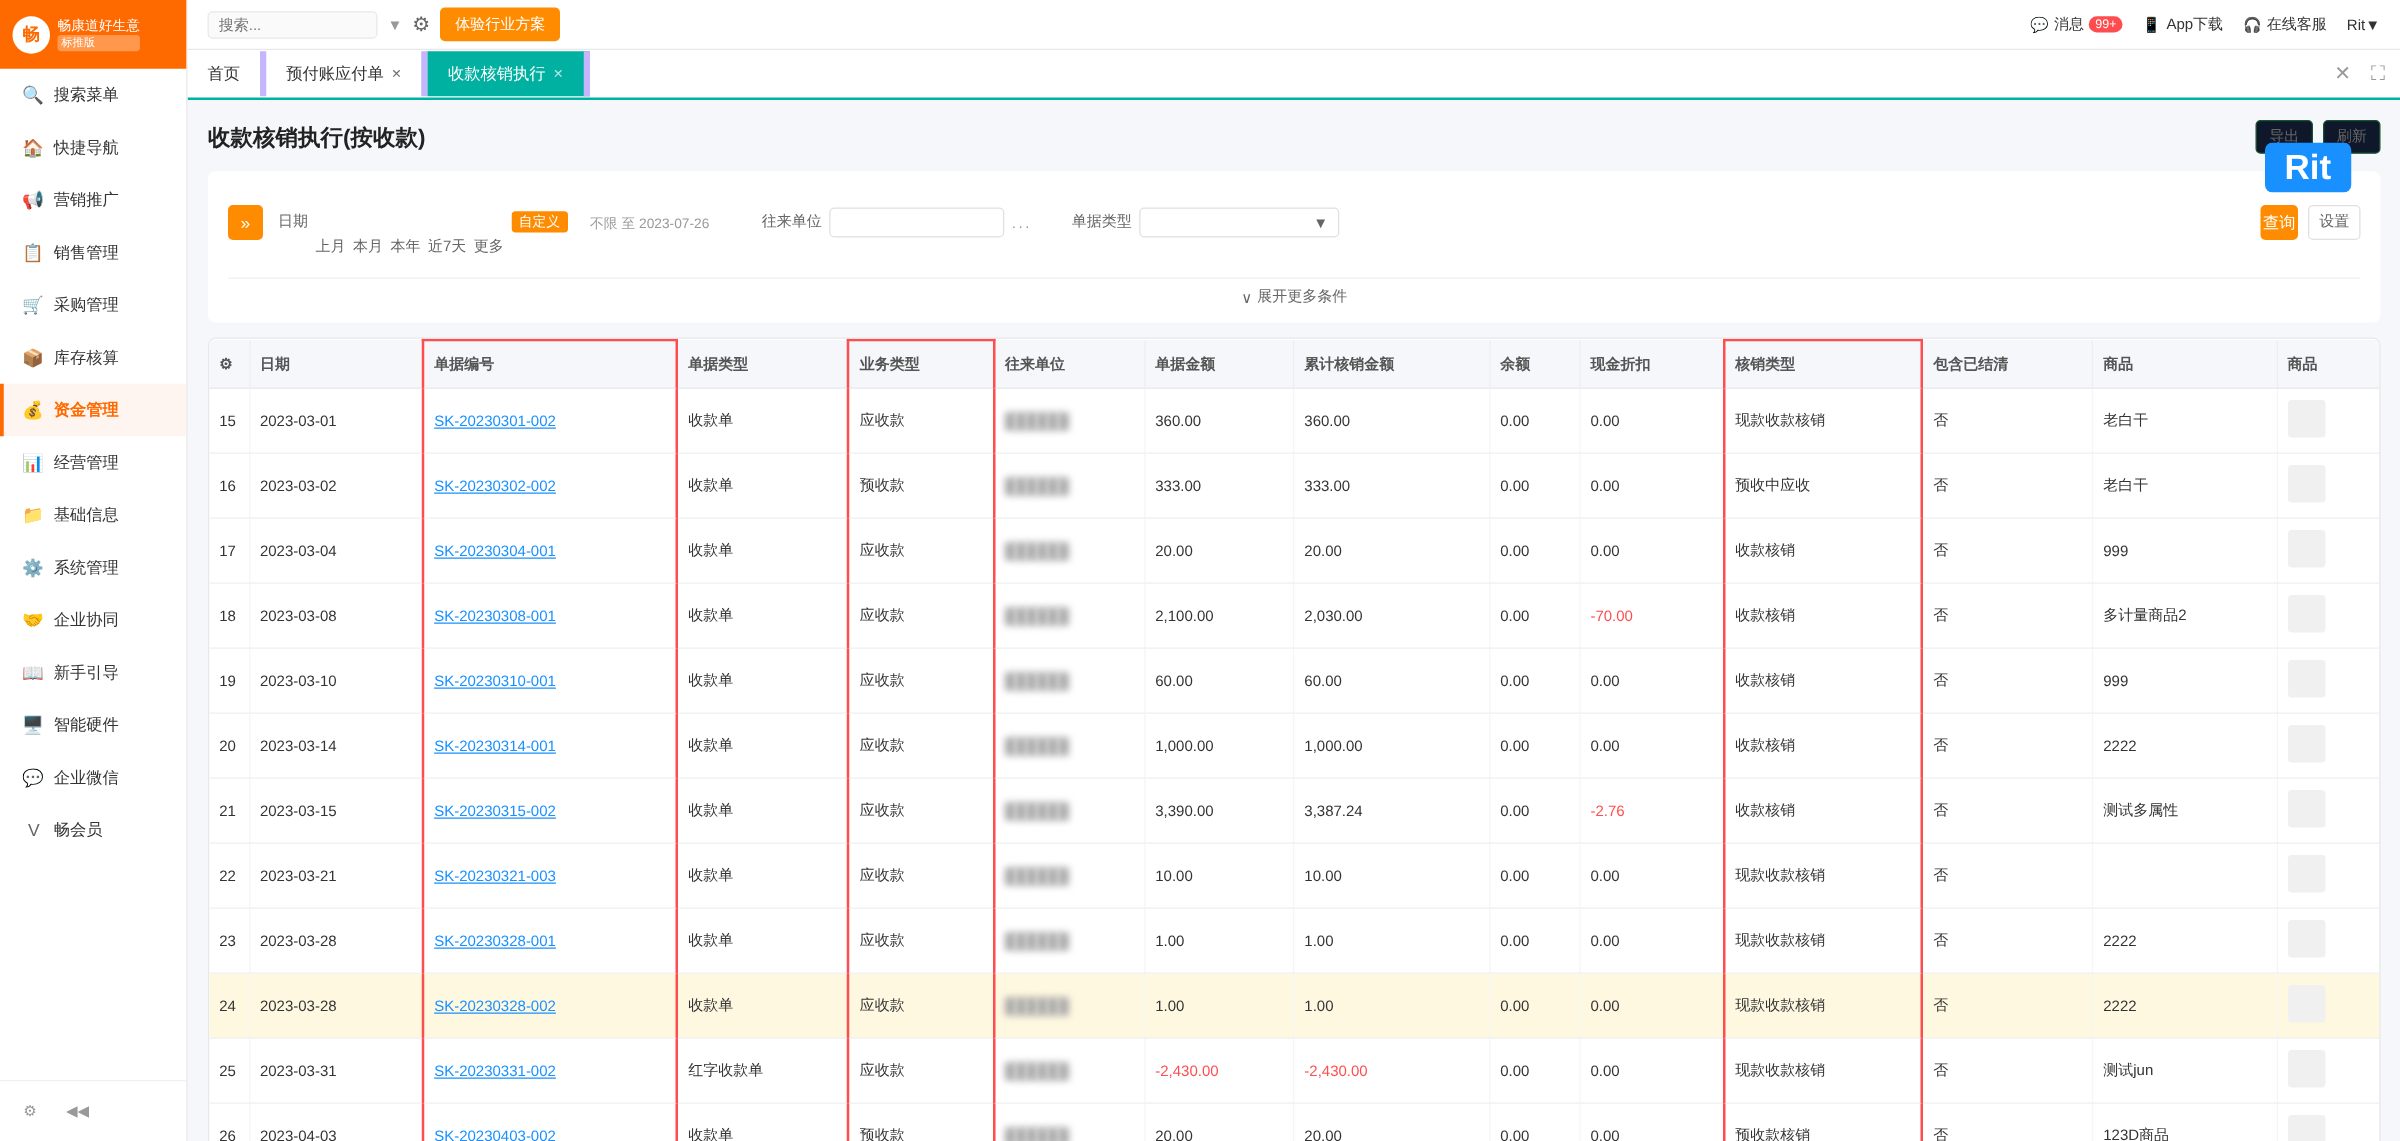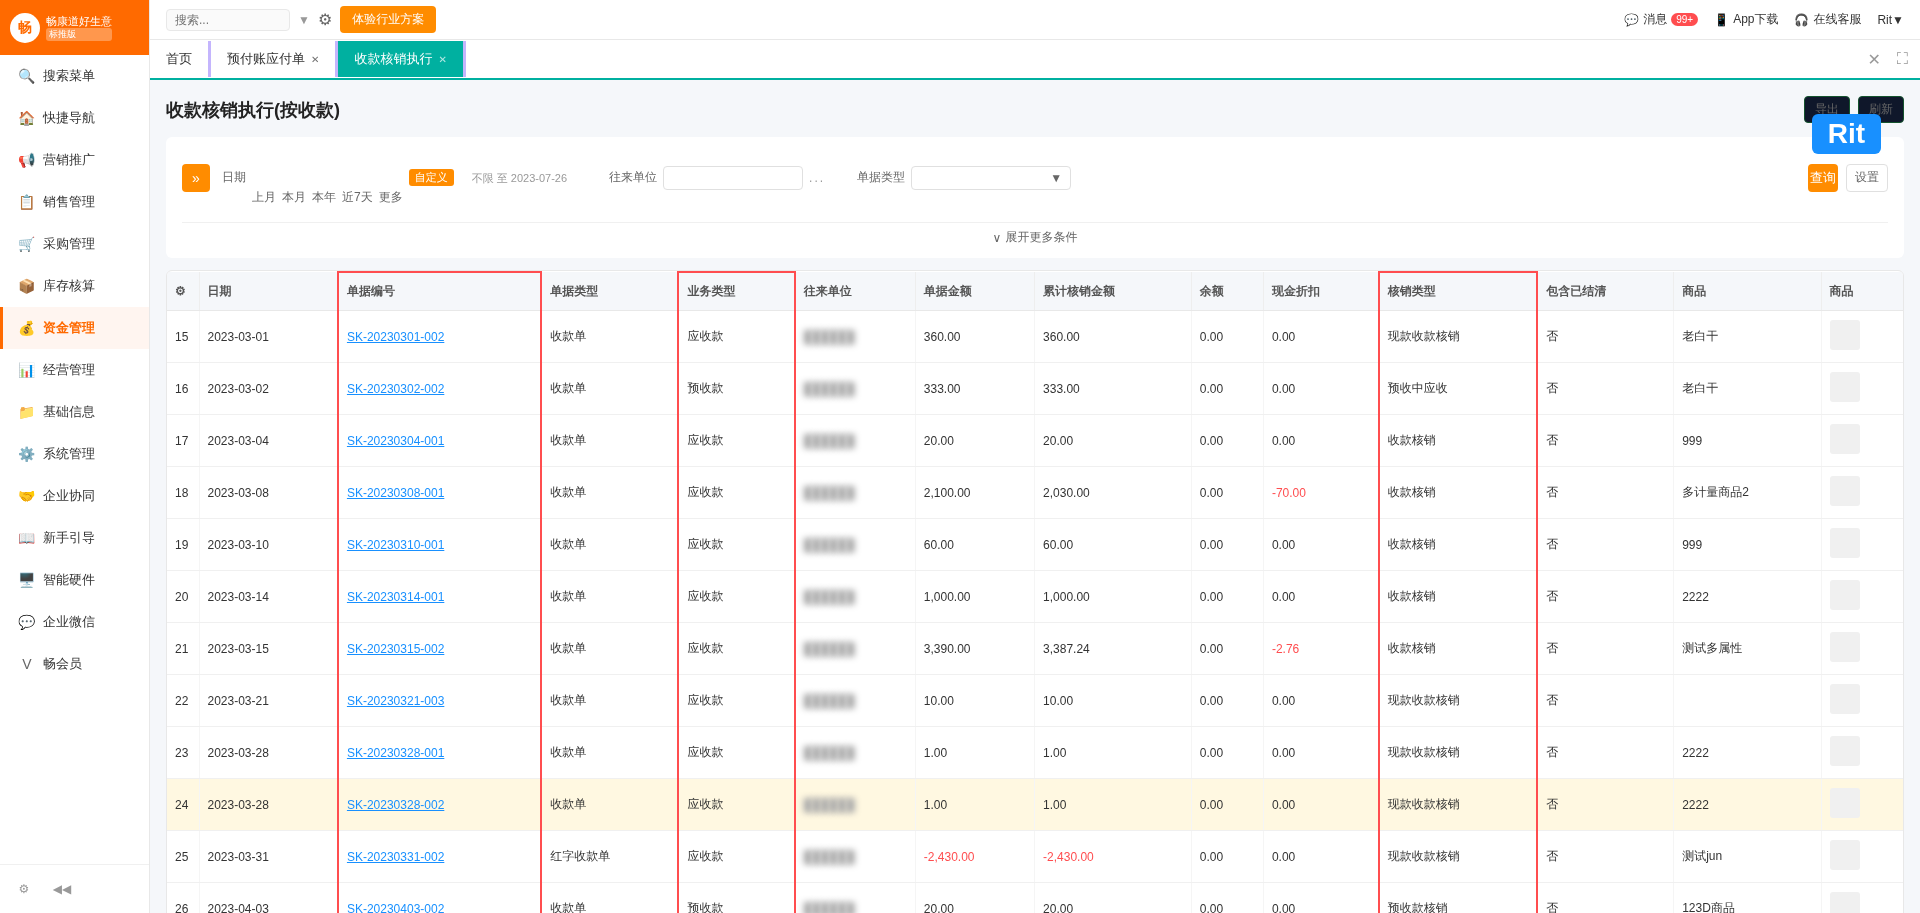--- a/index.html
+++ b/index.html
@@ -17,34 +17,34 @@
     .sidebar-item.active .sidebar-item-icon { color: #ff6a00; }
     .sidebar-bottom { margin-top: auto; padding: 10px; display: flex; gap: 10px; border-top: 1px solid #f0f0f0; }
     .sidebar-bottom-icon { width: 28px; height: 28px; display: flex; align-items: center; justify-content: center; cursor: pointer; color: #999; }
 
     
     .main { flex: 1; display: flex; flex-direction: column; overflow: hidden; }
 
     
     .topbar { background: white; height: 40px; display: flex; align-items: center; padding: 0 16px; border-bottom: 1px solid #e8e8e8; gap: 10px; }
     .topbar-left { display: flex; align-items: center; gap: 8px; flex: 1; }
-    .topbar-input { border: 1px solid #e8e8e8; border-radius: 4px; padding: 3px 8px; font-size: 12px; color: #999; width: 124px; background: #fafafa; }
+    .topbar-input { border: 1px solid #e8e8e8; border-radius: 4px; padding: 3px 8px; font-size: 12px; color: #999; width: 136px; background: #fafafa; }
     .topbar-arrow { color: #999; cursor: pointer; }
     .topbar-gear { color: #666; cursor: pointer; font-size: 16px; }
     .topbar-btn { background: #ff8c00; color: white; border: none; border-radius: 4px; padding: 5px 12px; font-size: 12px; cursor: pointer; }
     .topbar-right { display: flex; align-items: center; gap: 16px; }
     .topbar-msg { display: flex; align-items: center; gap: 4px; cursor: pointer; color: #333; font-size: 12px; }
     .badge { background: #ff4d4f; color: white; border-radius: 10px; padding: 1px 5px; font-size: 10px; }
     .topbar-app { display: flex; align-items: center; gap: 4px; cursor: pointer; color: #333; font-size: 12px; }
     .topbar-service { display: flex; align-items: center; gap: 4px; cursor: pointer; color: #333; font-size: 12px; }
     .topbar-user { color: #333; font-size: 12px; cursor: pointer; }
 
     
     .tabs { background: white; display: flex; align-items: center; border-bottom: 2px solid #00b0a0; height: 40px; padding: 0; }
-    .tab { padding: 0 16px; height: 36px; display: flex; align-items: center; cursor: pointer; font-size: 13px; color: #333; gap: 6px; border-right: 3px solid #c4b5fd; }
+    .tab { padding: 0 16px; height: 36px; display: flex; align-items: center; cursor: pointer; font-size: 13px; color: #333; gap: 6px; border-right: 5px solid #c4b5fd; }
     .tab.active { background: #00b0a0; color: white; }
     .tab-close { font-size: 10px; cursor: pointer; opacity: 0.7; }
     .tab-home { color: #333; }
     .tabs-right { margin-left: auto; display: flex; align-items: center; padding-right: 8px; gap: 8px; }
     .tabs-right-btn { color: #999; cursor: pointer; font-size: 16px; padding: 0 4px; }
 
     
     .content { flex: 1; overflow-y: auto; background: #f5f7fa; padding: 16px; }
 
     

